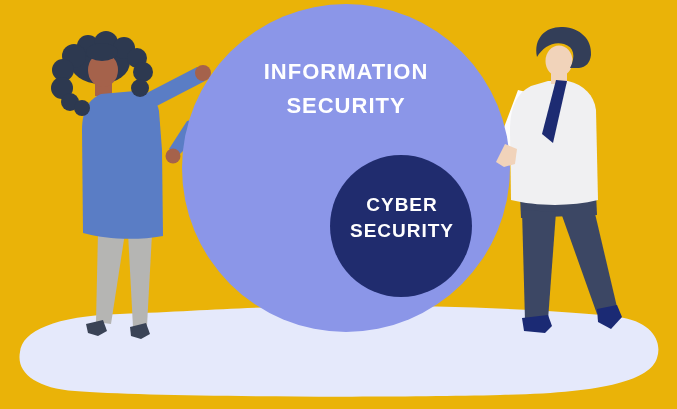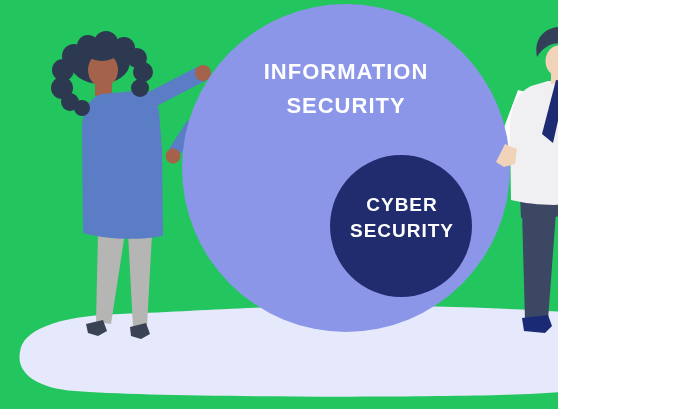--- a/index.html
+++ b/index.html
@@ -1,20 +1,20 @@
 <!DOCTYPE html>
 <html><head>
 <meta charset="utf-8">
 <style>
   html, body { margin: 0; padding: 0; background: #ffffff; }
   .stage {
     position: relative;
-    width: 558px;
+    width: 677px;
     height: 409px;
-    background: #22c55e;
+    background: #eab308;
     overflow: hidden;
     font-family: "Liberation Sans", sans-serif;
   }
   svg { display: block; }
   .circle-label {
     font-family: "Liberation Sans", sans-serif;
     font-weight: bold;
     letter-spacing: 1px;
   }
   .outer-label { font-size: 22px; }

